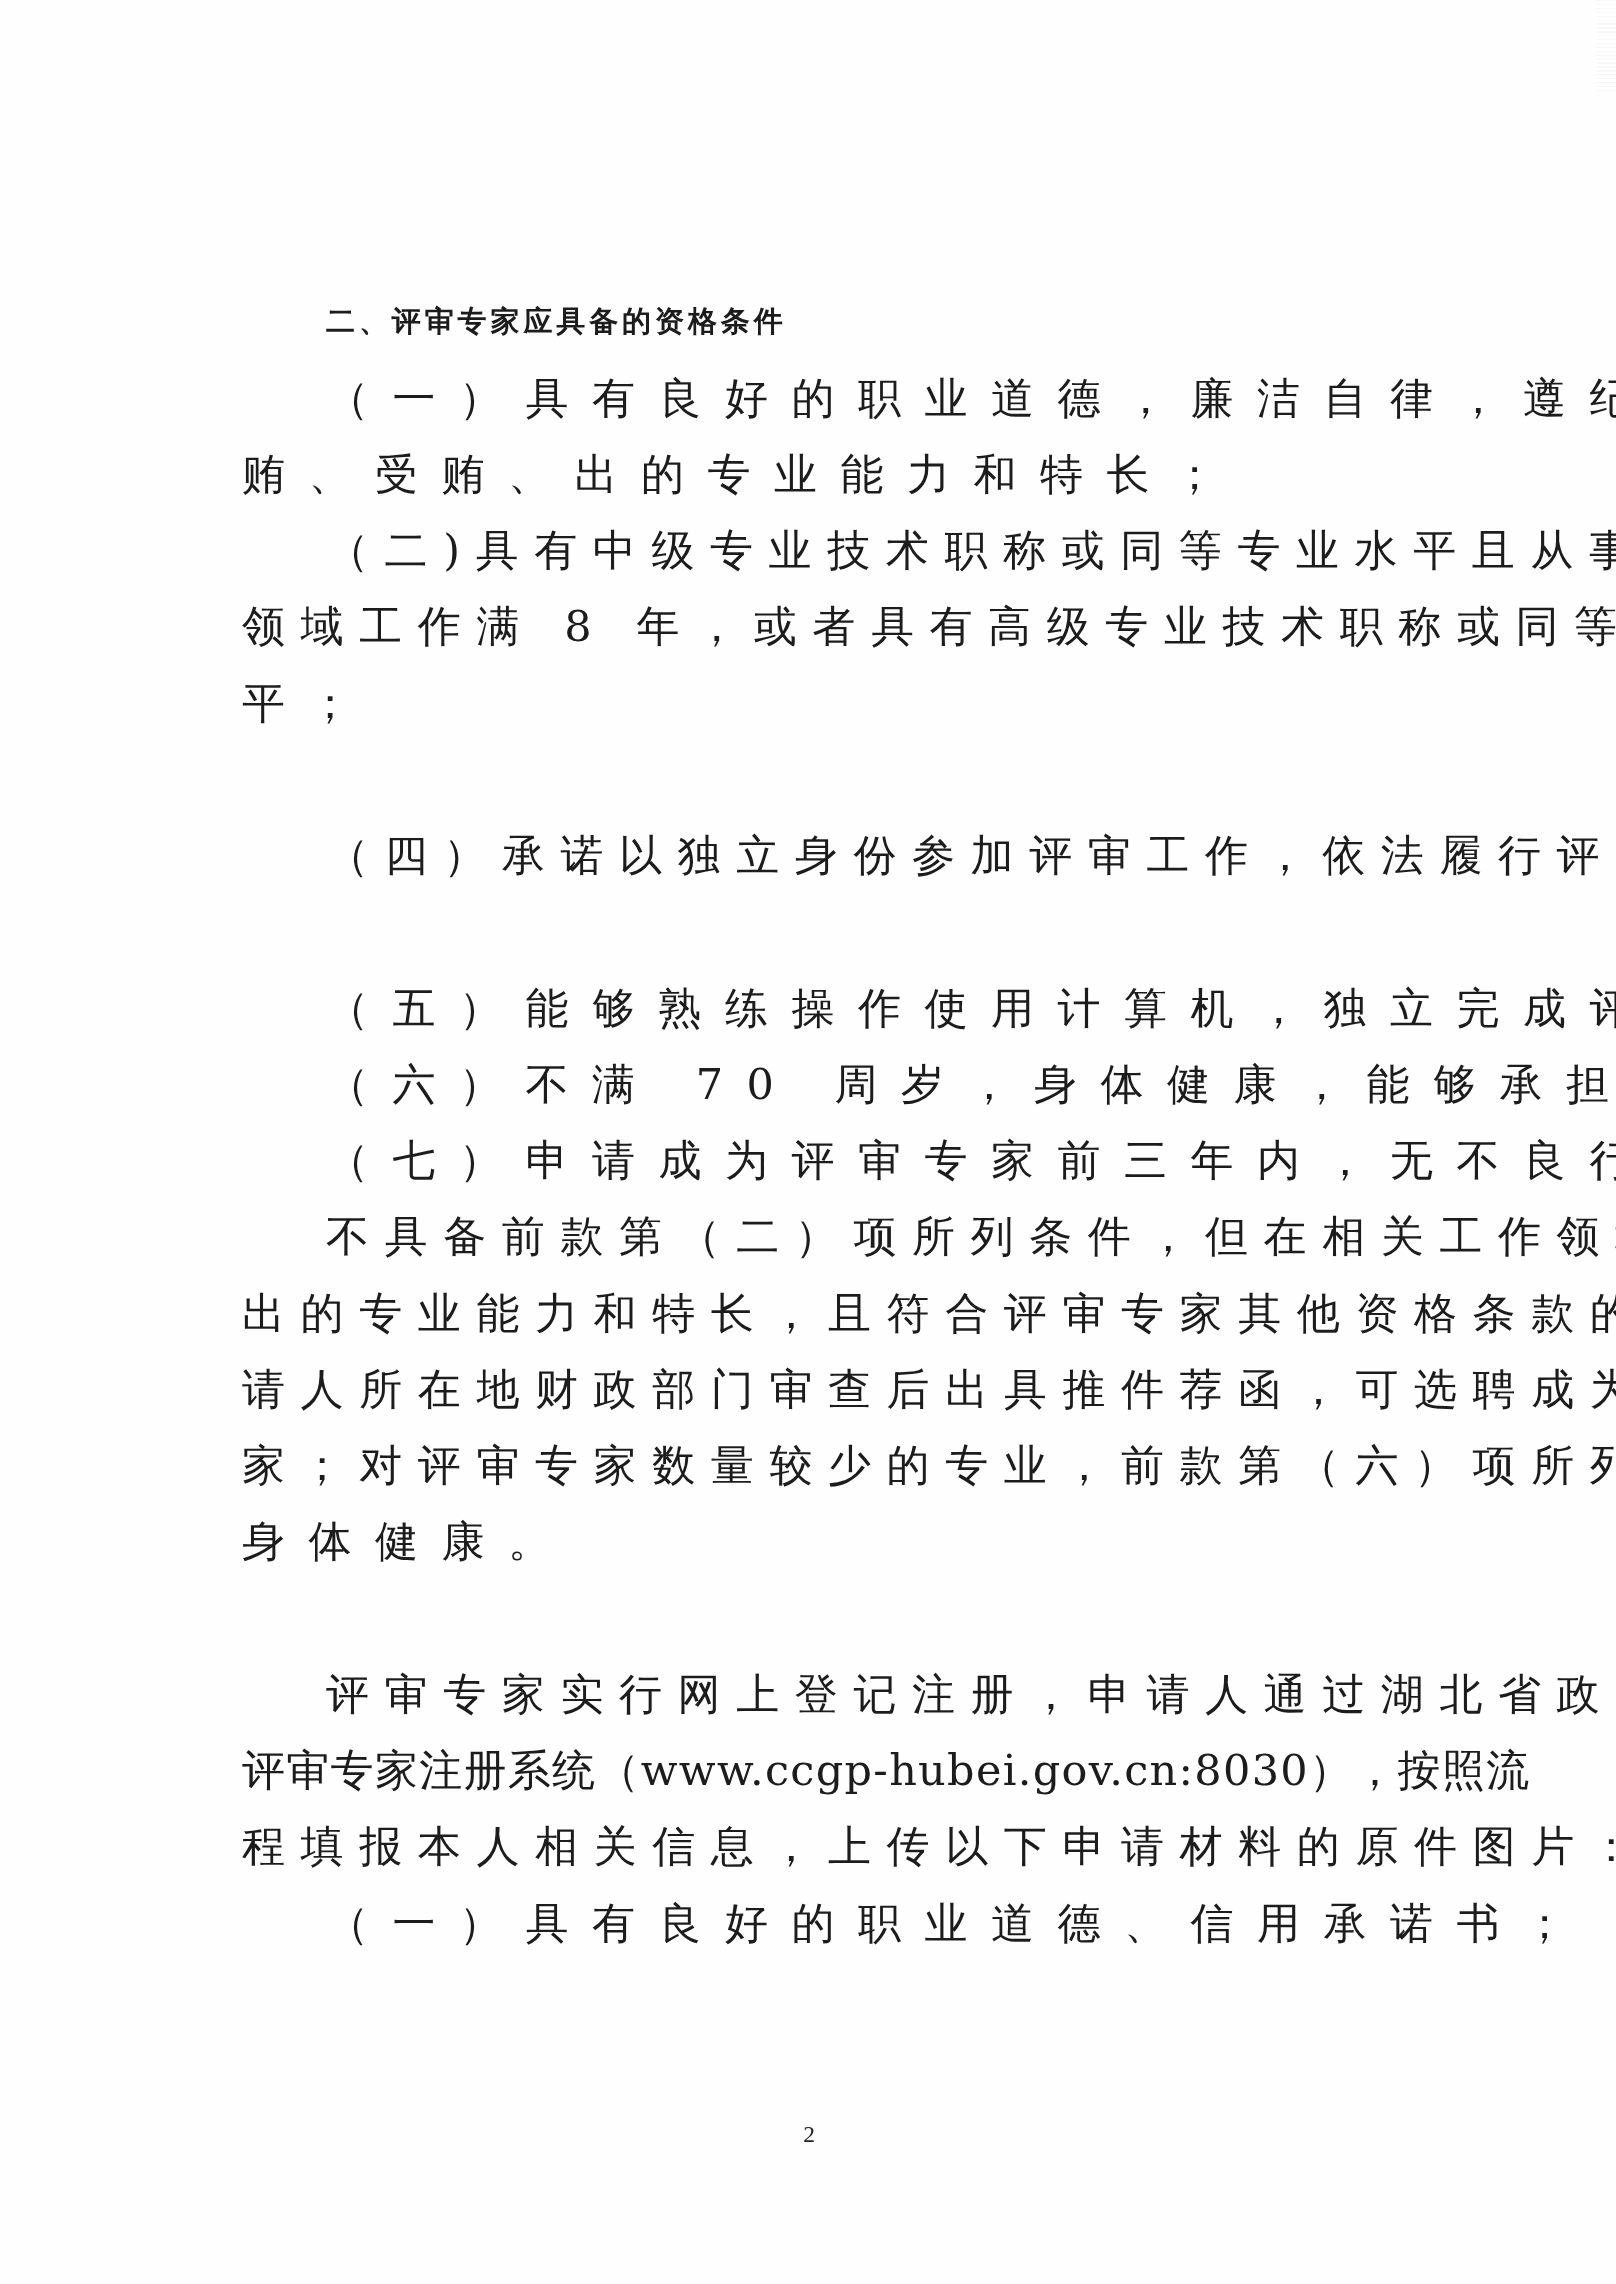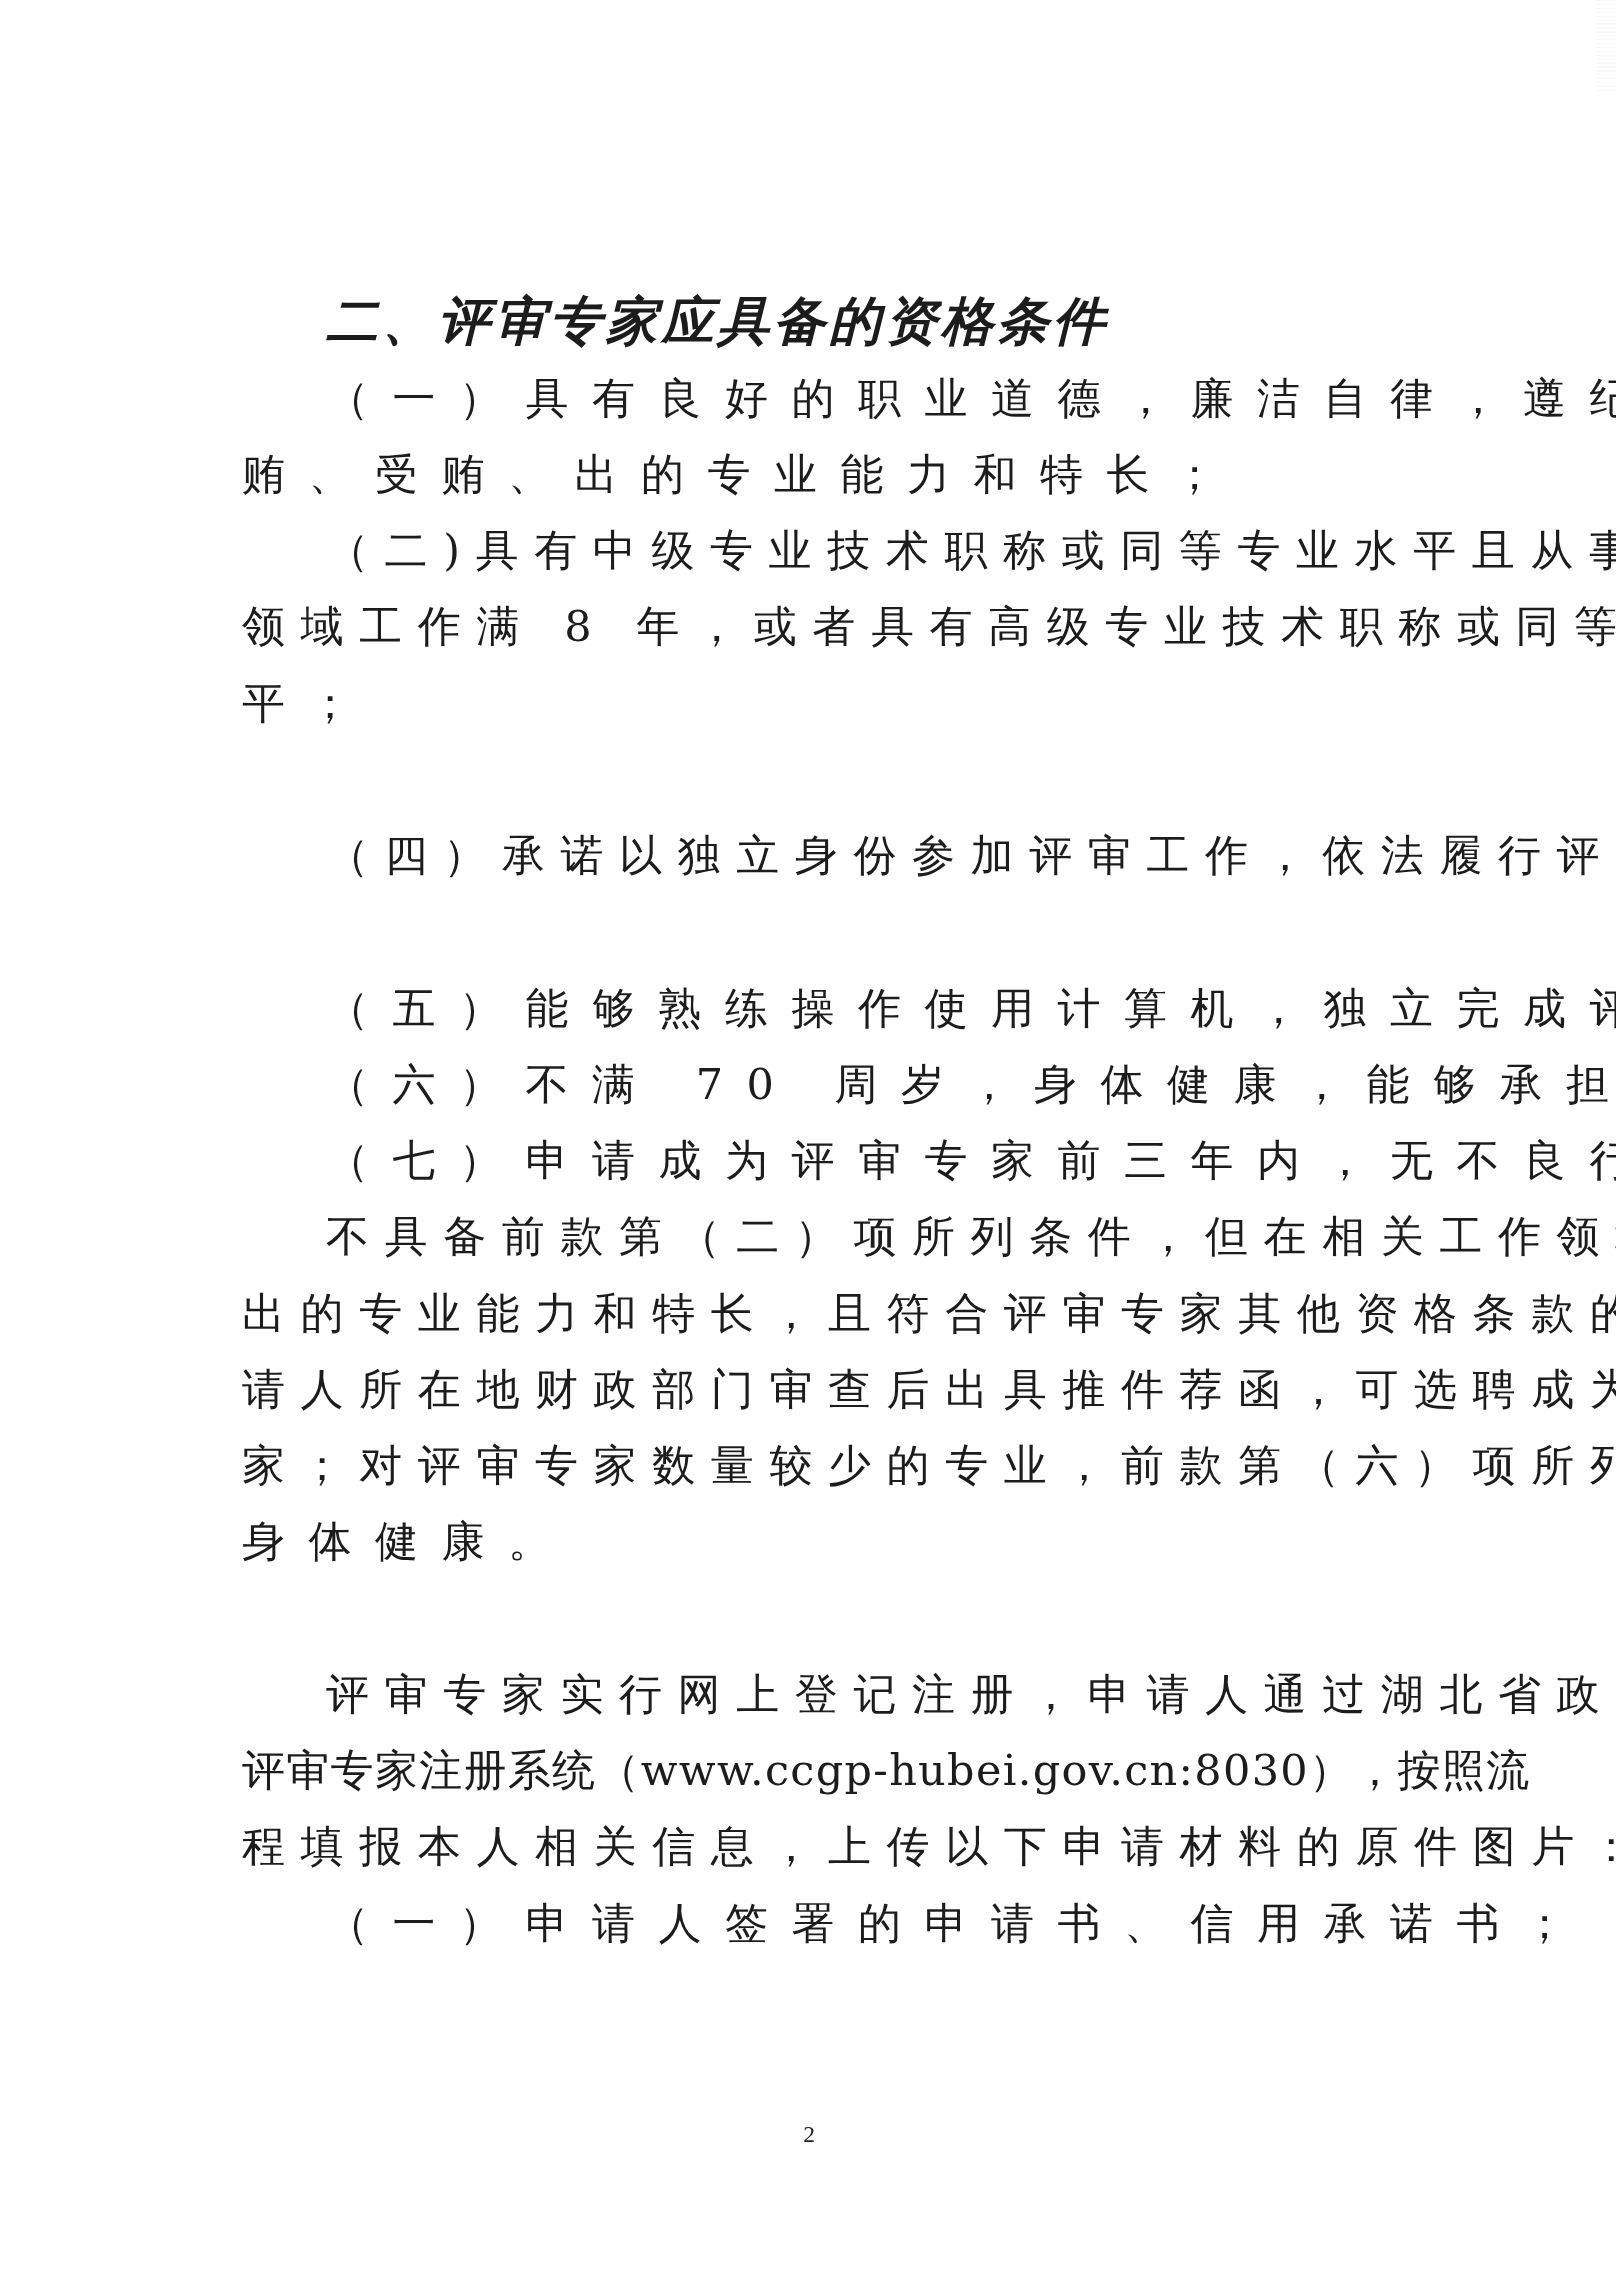--- a/index.html
+++ b/index.html
@@ -6,21 +6,21 @@
   body {
     width: 1616px; height: 2284px; background: #ffffff; position: relative; overflow: hidden;
     font-family: "DejaVu Serif", "Liberation Serif", serif; color: #1c1c1c;
   }
   .page { position: absolute; left: 0; top: 0; width: 1616px; height: 2284px; background: #fefefe; }
   .line {
     position: absolute; left: 242px; width: 1134px; height: 76px; line-height: 76px;
     font-size: 43px; white-space: nowrap; letter-spacing: 23.5px;
   }
   .line.indent { left: 326px; width: 1050px; }
-  .line.heading { font-family: "DejaVu Sans", "Liberation Sans", sans-serif; font-weight: bold; letter-spacing: 3.9px; font-size: 52px; font-style: italic; }
+  .line.heading { font-family: "DejaVu Sans", "Liberation Sans", sans-serif; font-weight: bold; letter-spacing: 3.9px; font-size: 29px; }
   .line.url { letter-spacing: 11.7px; }
   .line.tight { letter-spacing: 15.6px; }
   .pagenum {
     position: absolute; left: 796px; top: 2121px; width: 26px; text-align: center;
     font-size: 23.5px; font-family: "Liberation Serif", serif; color: #222;
   }
   .scan-edge {
     position: absolute; right: 0; top: 0; width: 19.5px; height: 91px;
     background: repeating-linear-gradient(180deg, #f3f3f3 0 1.3px, #ffffff 1.3px 3.9px); opacity: 0.6;
   }
@@ -51,17 +51,17 @@
   <div class="line tight" style="top:1275px">出的专业能力和特长，且符合评审专家其他资格条款的，经申</div>
   <div class="line tight" style="top:1351px">请人所在地财政部门审查后出具推件荐函，可选聘成为评审专</div>
   <div class="line tight" style="top:1427px">家；对评审专家数量较少的专业，前款第（六）项所列条件可</div>
   <div class="line" style="top:1503px">身体健康。</div>
 
 
   <div class="line indent tight" style="top:1656px">评审专家实行网上登记注册，申请人通过湖北省政府采购</div>
   <div class="line url" style="top:1732px; letter-spacing:1.3px;">评审专家注册系统（www.ccgp-hubei.gov.cn:8030），按照流</div>
   <div class="line tight" style="top:1808px">程填报本人相关信息，上传以下申请材料的原件图片：</div>
 
-  <div class="line indent" style="top:1885px">（一）申请人签署的申请书、信用承诺书；</div>
+  <div class="line indent" style="top:1885px">（一）具有良好的职业道德、信用承诺书；</div>
 
   <div class="pagenum">2</div>
 </div>
 
 
 </body></html>

